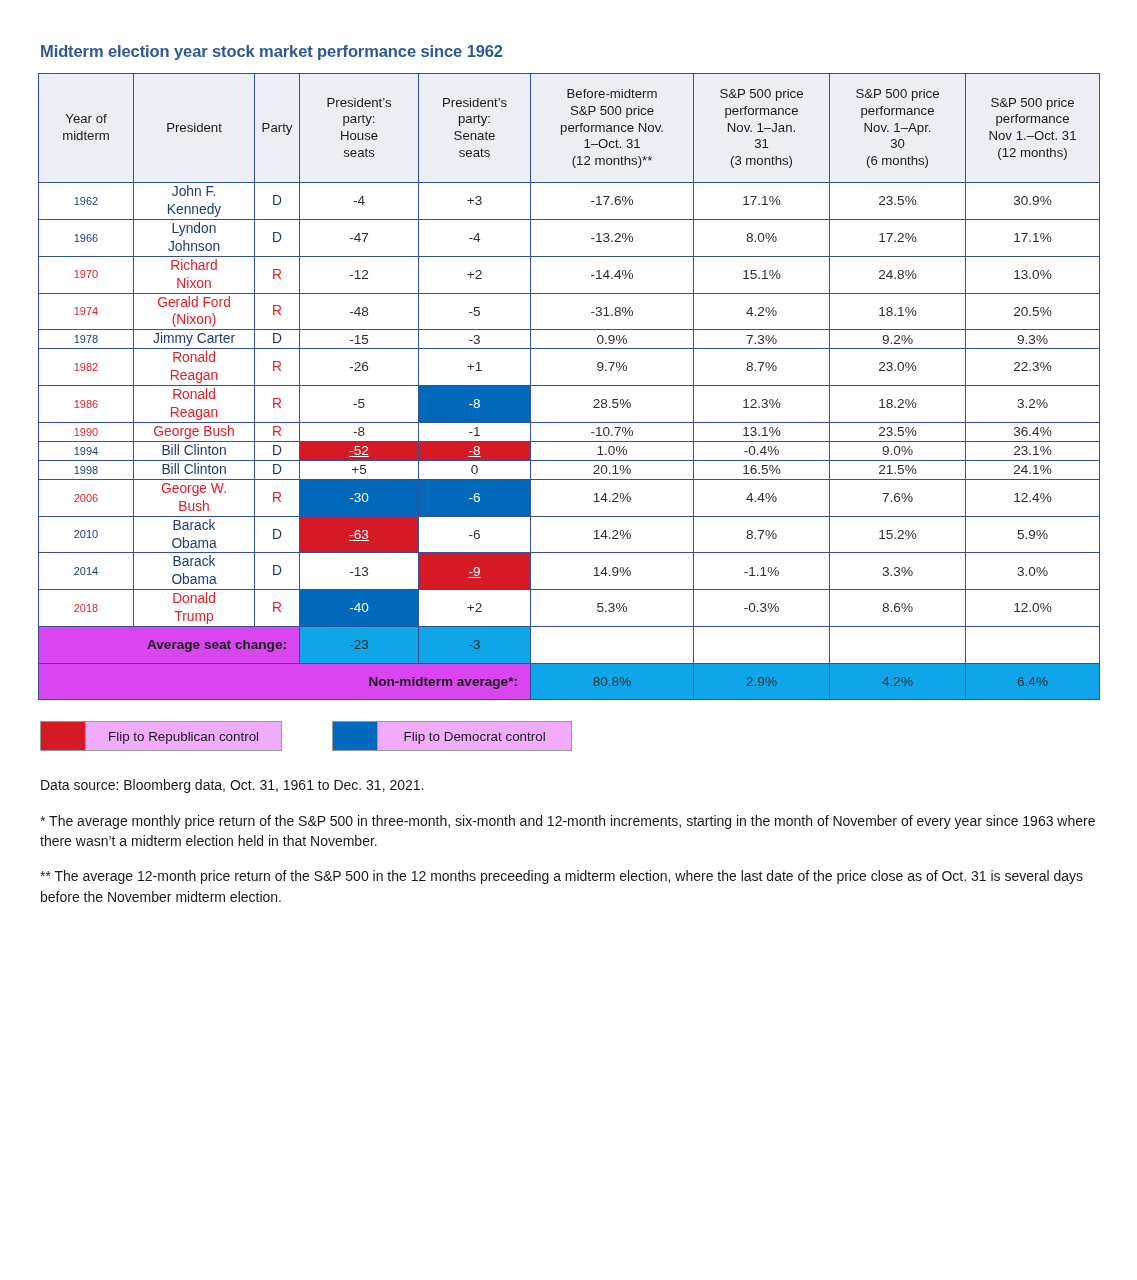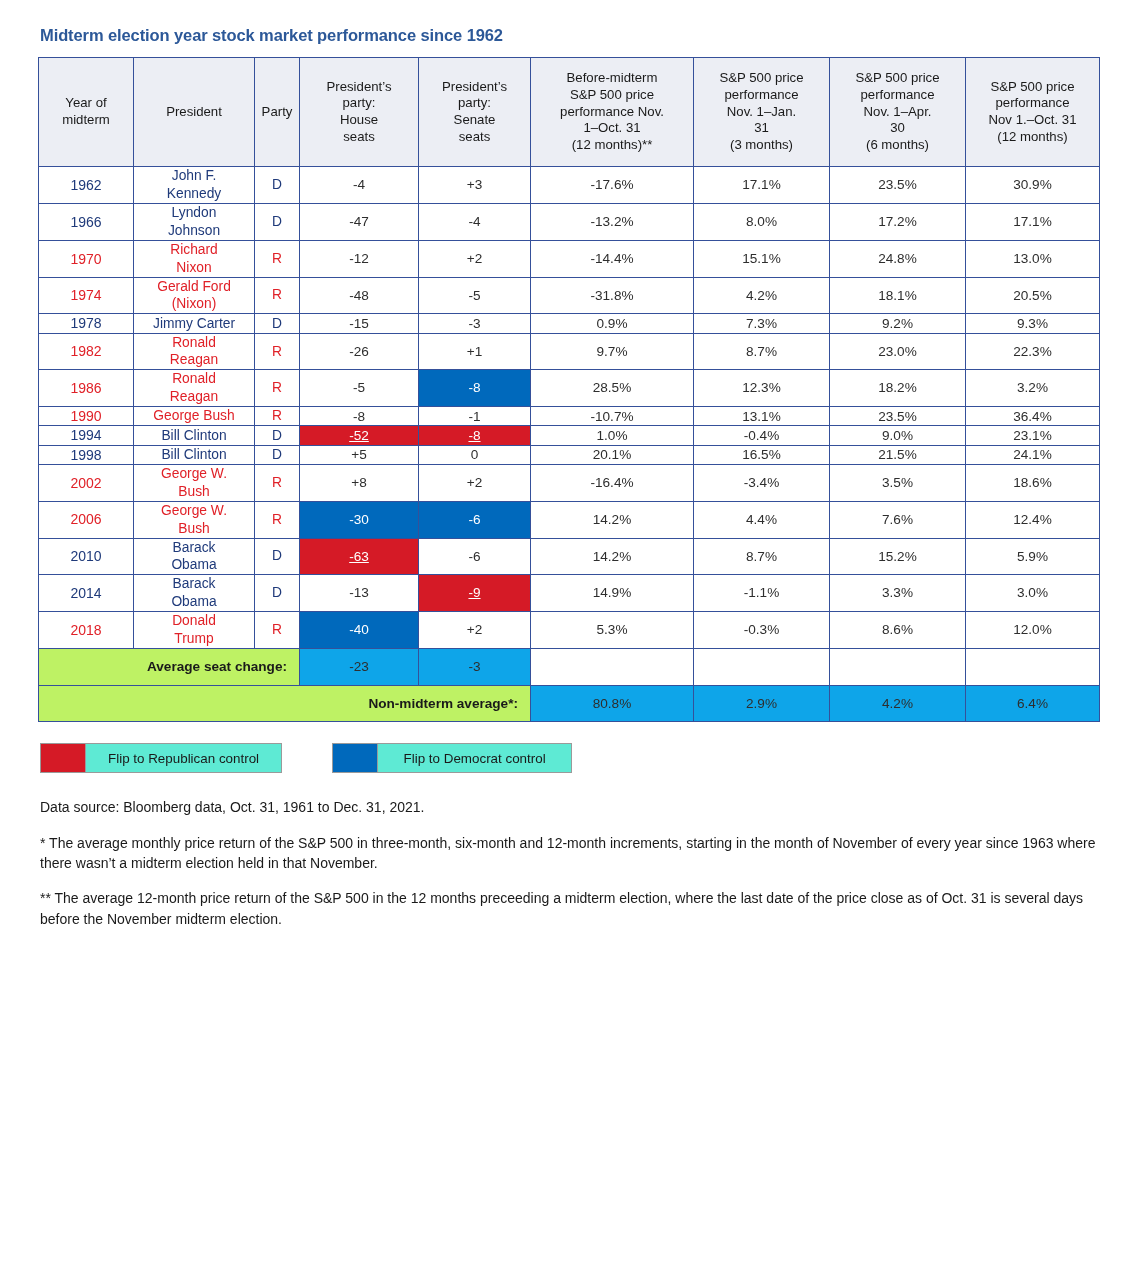--- a/index.html
+++ b/index.html
@@ -19,21 +19,21 @@
     width: 1137px;
     height: 1280px;
     box-sizing: border-box;
     padding: 26px 37px 0 38px;
   }
   .chart-title {
     font-size: 16.5px;
     font-weight: bold;
     color: #2c5898;
     letter-spacing: -0.1px;
-    margin: 0 0 12px 2px;
+    margin: 16px 0 12px 2px;
   }
 
   table.perf {
     border-collapse: collapse;
     table-layout: fixed;
     width: 1061px;
     border: 1.6px solid #2b3f79;
   }
   table.perf td, table.perf th {
     border: 1.2px solid #35509a;
@@ -61,42 +61,42 @@
 
   
   tbody td {
     font-size: 13.6px;
     color: #2e2e2e;
     line-height: 1.3;
     padding: 7px 3px;
     background: #ffffff;
   }
   td.year {
-    font-size: 14px;
+    font-size: 11px;
     font-weight: bold;
   }
   td.pres, td.party {
     font-size: 13.8px;
   }
   .dem { color: #1f3a7a; }
   .rep { color: #e02128; }
 
   td.flip-r {
     background: #d51a26;
     color: #ffffff;
     text-decoration: underline;
   }
   td.flip-b {
     background: #0069bc;
     color: #ffffff;
   }
 
   
   tr.summary td {
-    background: #bef264;
+    background: #d946ef;
     font-size: 13.6px;
     font-weight: bold;
     color: #1a1a1a;
     padding: 9px 3px;
   }
   tr.summary td.lbl {
     text-align: right;
     padding-right: 12px;
   }
   tr.summary td.val {
@@ -127,21 +127,21 @@
   }
   .swatch.red  { background: #d51a26; }
   .swatch.blue { background: #0069bc; }
   .legend-label {
     display: flex;
     align-items: center;
     justify-content: center;
     padding: 0 22px;
     font-size: 13.4px;
     color: #1a1a1a;
-    background: #5eead4;
+    background: #f0abfc;
     min-width: 193px;
     box-sizing: border-box;
   }
 
   
   .notes {
     margin: 24px 0 0 2px;
     width: 1063px;
   }
   .notes p {
@@ -289,31 +289,20 @@
           <td class="pres dem">Bill Clinton</td>
           <td class="party dem">D</td>
           <td>+5</td>
           <td>0</td>
           <td>20.1%</td>
           <td>16.5%</td>
           <td>21.5%</td>
           <td>24.1%</td>
         </tr>
         <tr>
-          <td class="year rep">2002</td>
-          <td class="pres rep">George W.<br>Bush</td>
-          <td class="party rep">R</td>
-          <td>+8</td>
-          <td>+2</td>
-          <td>-16.4%</td>
-          <td>-3.4%</td>
-          <td>3.5%</td>
-          <td>18.6%</td>
-        </tr>
-        <tr>
           <td class="year rep">2006</td>
           <td class="pres rep">George W.<br>Bush</td>
           <td class="party rep">R</td>
           <td class="flip-b">-30</td>
           <td class="flip-b">-6</td>
           <td>14.2%</td>
           <td>4.4%</td>
           <td>7.6%</td>
           <td>12.4%</td>
         </tr>

